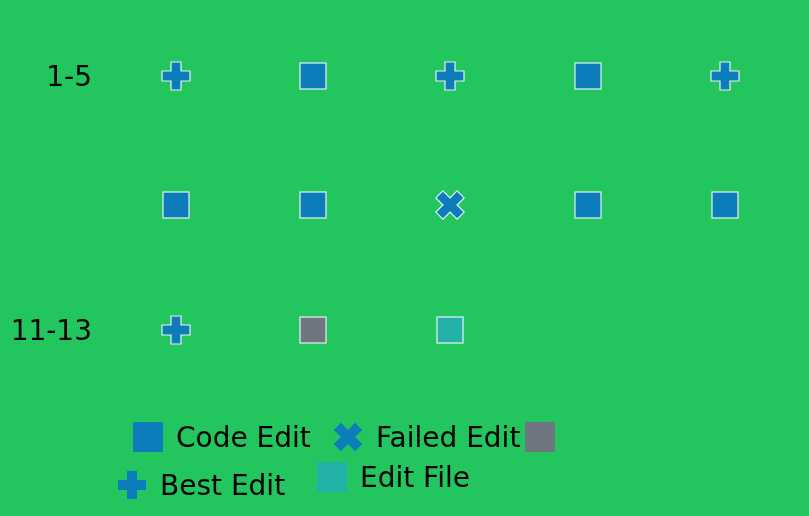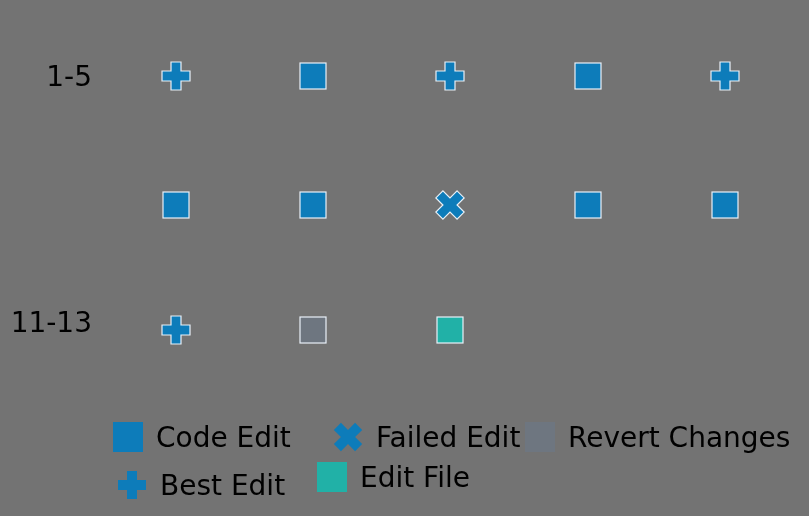--- a/index.html
+++ b/index.html
@@ -1,42 +1,42 @@
 <!DOCTYPE html>
 <html><head>
 <meta charset="utf-8">
 <style>
   html,body{margin:0;padding:0;background:#ffffff;}
   .figure{
     position:relative;
     width:809px;height:516px;
-    background:#737373;
+    background:#22c55e;
     font-family:"DejaVu Sans", sans-serif;
     overflow:hidden;
   }
   .row-label{
     position:absolute;
     right:717px; 
     transform:translateY(-50%);
     font-size:28px;
     color:#000000;
     white-space:nowrap;
   }
   .rl-0{top:76px}
   .rl-1{top:205px}
-  .rl-2{top:322px}
+  .rl-2{top:330px}
   .marker{position:absolute;width:32px;height:32px;}
   .marker svg{display:block;}
   .legend-item{
     position:absolute;
     display:flex;align-items:center;gap:12px;height:32px;
   }
   .legend-label{font-size:28px;color:#000000;white-space:nowrap;}
   .legend-icon{width:32px;height:32px;flex:0 0 32px;}
-  .li-0{left:112px;top:421px}
+  .li-0{left:132px;top:421px}
   .li-1{left:332px;top:421px}
   .li-2{left:524px;top:421px}
   .li-3{left:116px;top:469px}
   .li-4{left:316px;top:461px}
 </style>
 </head>
 <body>
 
 <div class="figure">
 
@@ -124,21 +124,20 @@
       <svg class="legend-icon" viewBox="0 0 32 32">
         <path d="M11 1H21V11H31V21H21V31H11V21H1V11H11Z" transform="rotate(45 16 16)" fill="#0d7cba"></path>
       </svg>
       <span class="legend-label">Failed Edit</span>
     </div>
 
     <div class="legend-item li-2">
       <svg class="legend-icon" viewBox="0 0 32 32">
         <rect x="1" y="1" width="30" height="30" fill="#6e7680"></rect>
       </svg>
-      <span class="legend-label">Revert Changes</span>
     </div>
 
     <div class="legend-item li-3">
       <svg class="legend-icon" viewBox="0 0 32 32">
         <path d="M11 2H21V11H30V21H21V30H11V21H2V11H11Z" fill="#0d7cba"></path>
       </svg>
       <span class="legend-label">Best Edit</span>
     </div>
 
     <div class="legend-item li-4">

